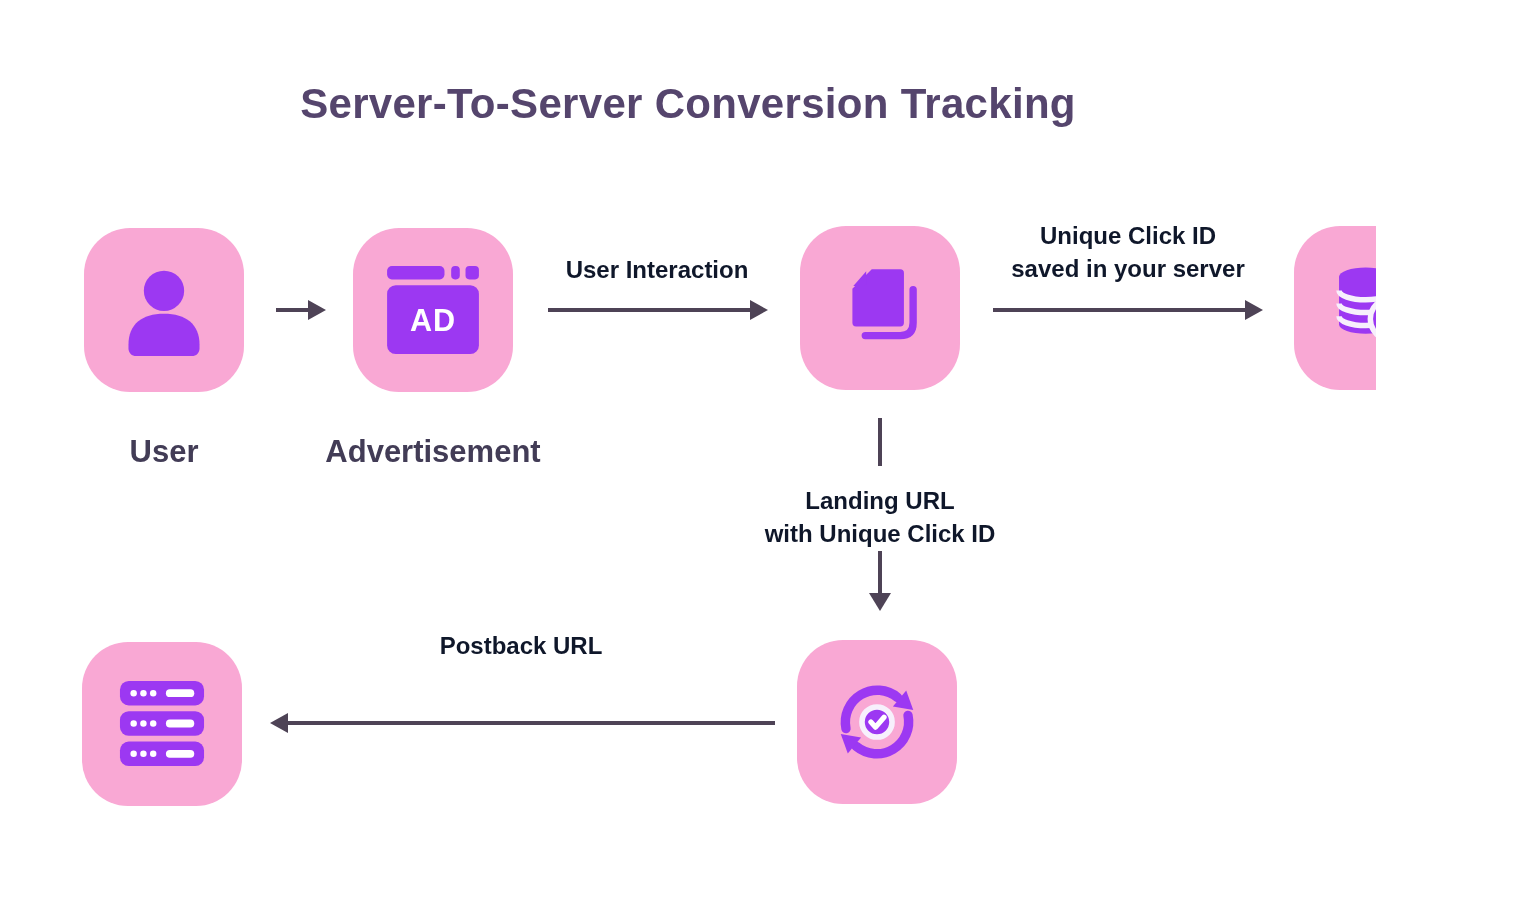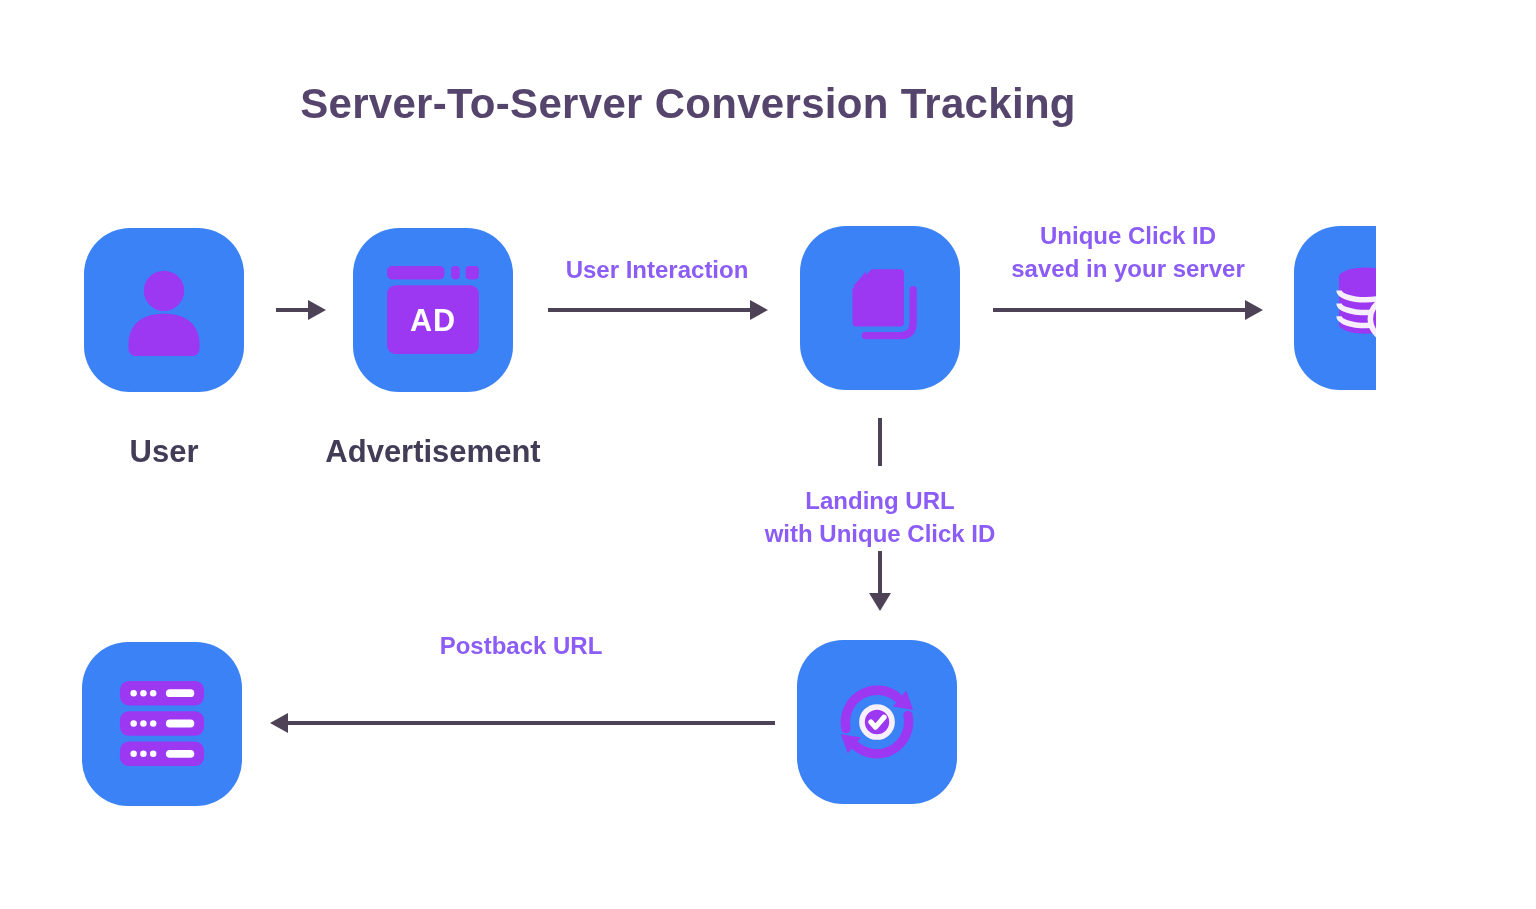--- a/index.html
+++ b/index.html
@@ -6,30 +6,30 @@
   .canvas {
     position: relative; width: 1376px; height: 909px; background: #ffffff;
     font-family: "Liberation Sans", sans-serif; overflow: hidden;
   }
   .title {
     position: absolute; left: 0; right: 0; top: 80px; margin: 0;
     text-align: center; font-size: 42px; font-weight: 700; color: #55456D;
     letter-spacing: 0.3px;
   }
   .tile {
-    position: absolute; width: 160px; height: 164px; background: #3b82f6;
+    position: absolute; width: 160px; height: 164px; background: #f9a8d4;
     border-radius: 46px; display: flex; align-items: center; justify-content: center;
   }
   .node-label {
     position: absolute; width: 300px; text-align: center;
     font-size: 31px; font-weight: 700; color: #423C56;
   }
   .plabel {
     position: absolute; width: 360px; text-align: center;
-    font-size: 24px; font-weight: 700; color: #8b5cf6; line-height: 33px;
+    font-size: 24px; font-weight: 700; color: #0f172a; line-height: 33px;
   }
   .caption {
     position: absolute; font-size: 28px; font-weight: 500; color: #434050;
     line-height: 37px;
   }
   .pline, .cline { display: block; }
   .arrow-h { position: absolute; height: 4px; background: #4E4356; }
   .arrow-h.head-right::after {
     content: ""; position: absolute; left: 100%; top: 50%; transform: translateY(-50%);
     border-top: 10px solid transparent; border-bottom: 10px solid transparent;

